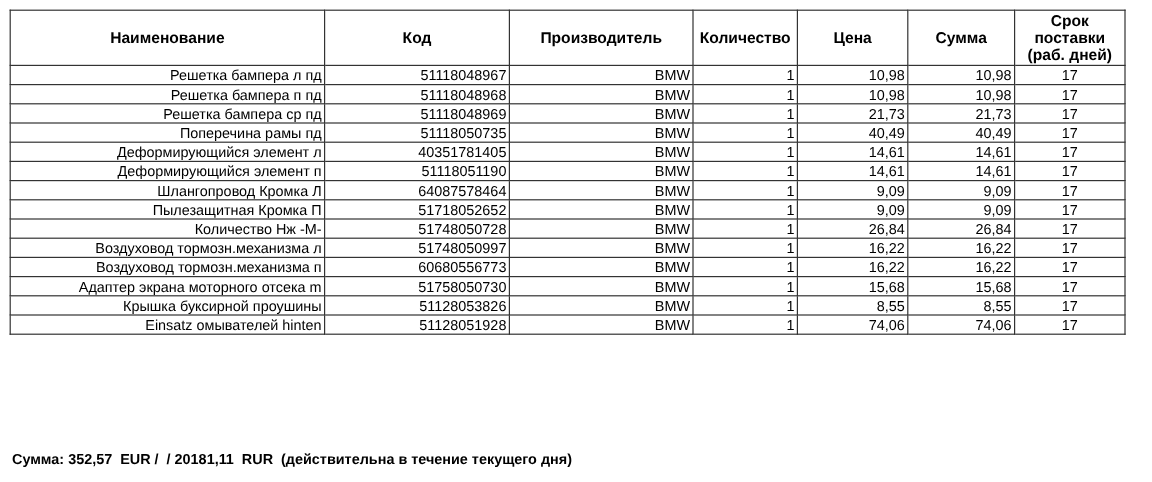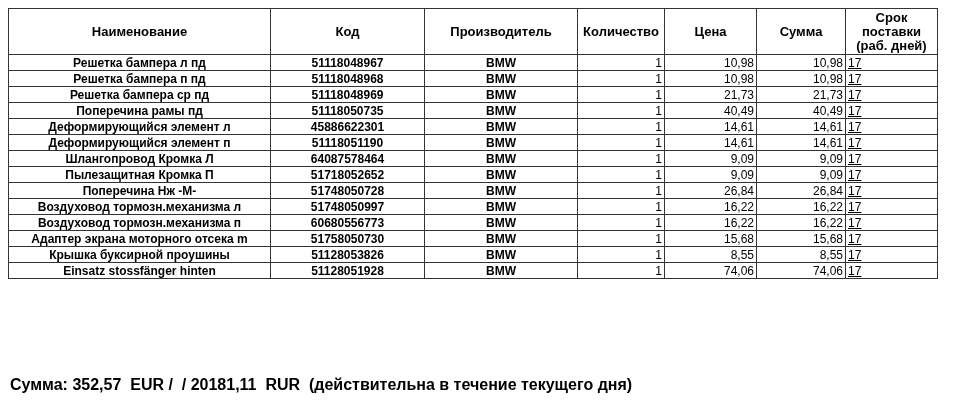--- a/index.html
+++ b/index.html
@@ -4,23 +4,23 @@
 <style>
   html, body { margin: 0; padding: 0; background: #ffffff; }
   body { width: 960px; height: 402px; position: relative; overflow: hidden;
          font-family: "Liberation Sans", sans-serif; color: #000; }
   table.parts { position: absolute; left: 8px; top: 8px; border-collapse: collapse;
                 table-layout: fixed; width: 929px; font-size: 12px; }
   table.parts th, table.parts td { border: 1px solid #333; padding: 0 2px; line-height: 14px;
                                    height: 15px; white-space: nowrap; overflow: hidden; }
   table.parts th { font-weight: bold; text-align: center; height: 45px; line-height: 14px; font-size: 13px; }
   td.num { text-align: right; }
-  td.ctr { text-align: left; text-decoration: underline; }
-  td.left { text-align: center; font-weight: bold; }
-  .footer { position: absolute; left: 10px; top: 376px; font-size: 16px; font-weight: bold; white-space: pre; }
+  td.ctr { text-align: center; }
+  td.left { text-align: right; }
+  .footer { position: absolute; left: 10px; top: 376px; font-size: 12px; font-weight: bold; white-space: pre; }
 </style>
 </head>
 <body>
 
 <table class="parts">
   <colgroup>
     <col style="width:262px">
       <col style="width:154px">
       <col style="width:153px">
     <col style="width:87px">
@@ -75,21 +75,21 @@
         <td class="left">Поперечина рамы пд</td>
         <td class="left">51118050735</td>
         <td class="left">BMW</td>
         <td class="num">1</td>
         <td class="num">40,49</td>
         <td class="num">40,49</td>
         <td class="ctr">17</td>
       </tr>
       <tr>
         <td class="left">Деформирующийся элемент л</td>
-        <td class="left">45886622301</td>
+        <td class="left">40351781405</td>
         <td class="left">BMW</td>
         <td class="num">1</td>
         <td class="num">14,61</td>
         <td class="num">14,61</td>
         <td class="ctr">17</td>
       </tr>
       <tr>
         <td class="left">Деформирующийся элемент п</td>
         <td class="left">51118051190</td>
         <td class="left">BMW</td>
@@ -110,21 +110,21 @@
       <tr>
         <td class="left">Пылезащитная Кромка П</td>
         <td class="left">51718052652</td>
         <td class="left">BMW</td>
         <td class="num">1</td>
         <td class="num">9,09</td>
         <td class="num">9,09</td>
         <td class="ctr">17</td>
       </tr>
       <tr>
-        <td class="left">Поперечина Нж -M-</td>
+        <td class="left">Количество Нж -M-</td>
         <td class="left">51748050728</td>
         <td class="left">BMW</td>
         <td class="num">1</td>
         <td class="num">26,84</td>
         <td class="num">26,84</td>
         <td class="ctr">17</td>
       </tr>
       <tr>
         <td class="left">Воздуховод тормозн.механизма л</td>
         <td class="left">51748050997</td>
@@ -155,21 +155,21 @@
       <tr>
         <td class="left">Крышка буксирной проушины</td>
         <td class="left">51128053826</td>
         <td class="left">BMW</td>
         <td class="num">1</td>
         <td class="num">8,55</td>
         <td class="num">8,55</td>
         <td class="ctr">17</td>
       </tr>
       <tr>
-        <td class="left">Einsatz stossfänger hinten</td>
+        <td class="left">Einsatz омывателей hinten</td>
         <td class="left">51128051928</td>
         <td class="left">BMW</td>
         <td class="num">1</td>
         <td class="num">74,06</td>
         <td class="num">74,06</td>
         <td class="ctr">17</td>
       </tr>
     </tbody>
 </table>
 

